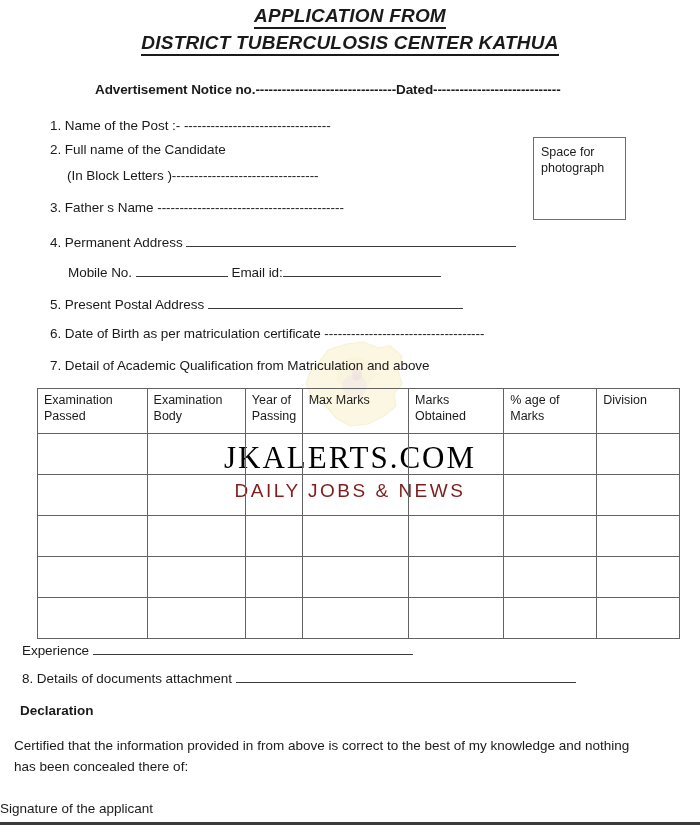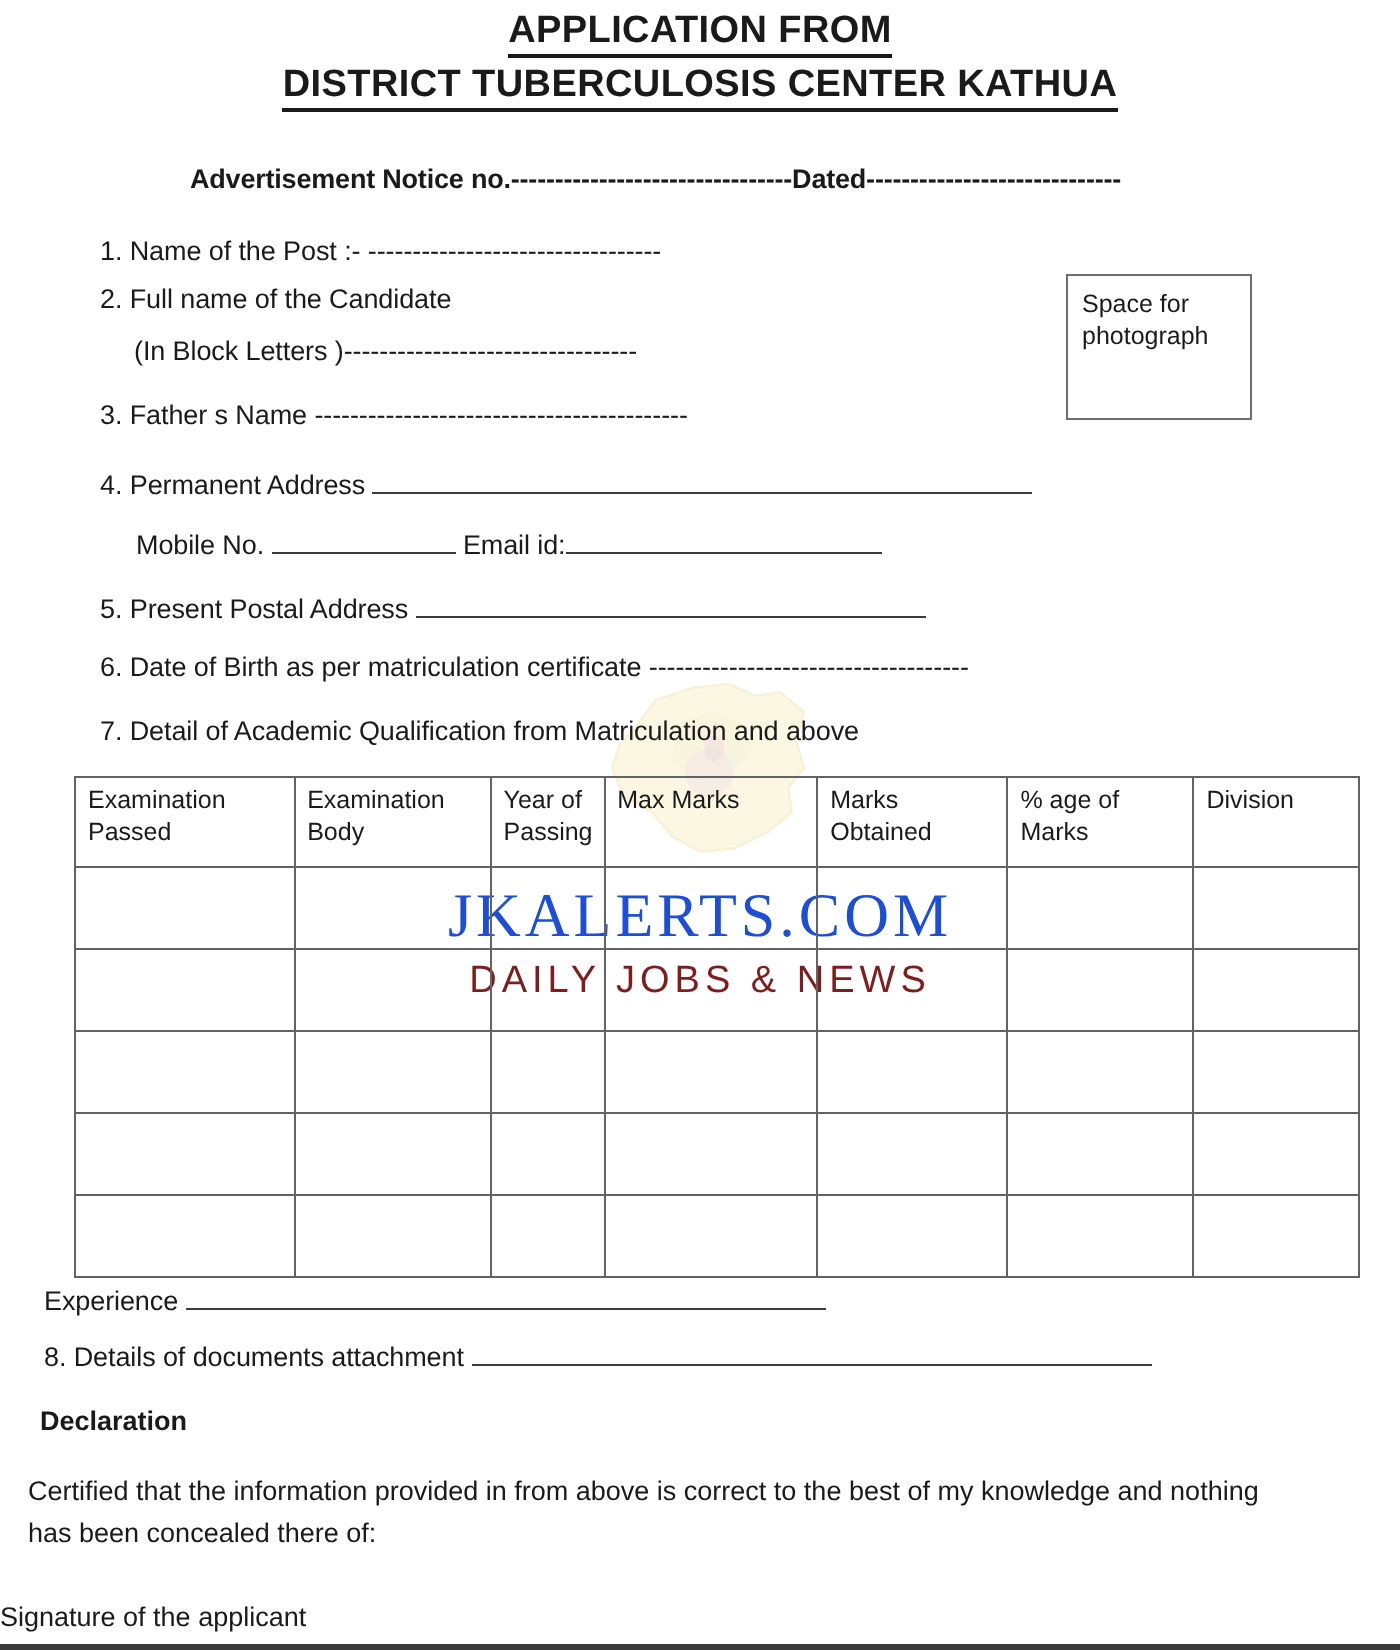--- a/index.html
+++ b/index.html
@@ -37,21 +37,21 @@
     height: 96px;
     opacity: 0.55;
   }
   .wm-line1 {
     position: absolute;
     left: 0; right: 0;
     top: 440px;
     text-align: center;
     font-size: 31px;
     letter-spacing: 2px;
-    color: #1d4ed8;
+    color: #000000;
     font-family: "Liberation Serif", serif;
     white-space: nowrap;
   }
   .wm-line2 {
     position: absolute;
     left: 0; right: 0;
     top: 480px;
     text-align: center;
     font-size: 19px;
     letter-spacing: 2.5px;
@@ -60,20 +60,21 @@
     white-space: nowrap;
   }
 
   .content { position: relative; z-index: 2; }
 
   
   .title1, .title2 {
     text-align: center;
     font-weight: bold;
     letter-spacing: 0.2px;
+    font-style: italic;
   }
   .title1 {
     position: absolute;
     left: 0; right: 0;
     top: 5px;
     font-size: 19px;
   }
   .title2 {
     position: absolute;
     left: 0; right: 0;
@@ -127,21 +128,21 @@
   .ul-w4 { width: 255px; }   
   .ul-w5 { width: 320px; }   
   .ul-w6 { width: 340px; }   
 
   
   .photo-box {
     position: absolute;
     left: 533px;
     top: 137px;
     width: 93px;
-    height: 73px;
+    height: 83px;
     border: 1.3px solid #6e6e6e;
     box-sizing: border-box;
     padding: 6px 0 0 7px;
     font-size: 12.5px;
     line-height: 16px;
     color: #1a1a1a;
   }
 
   
   .qual-table {

